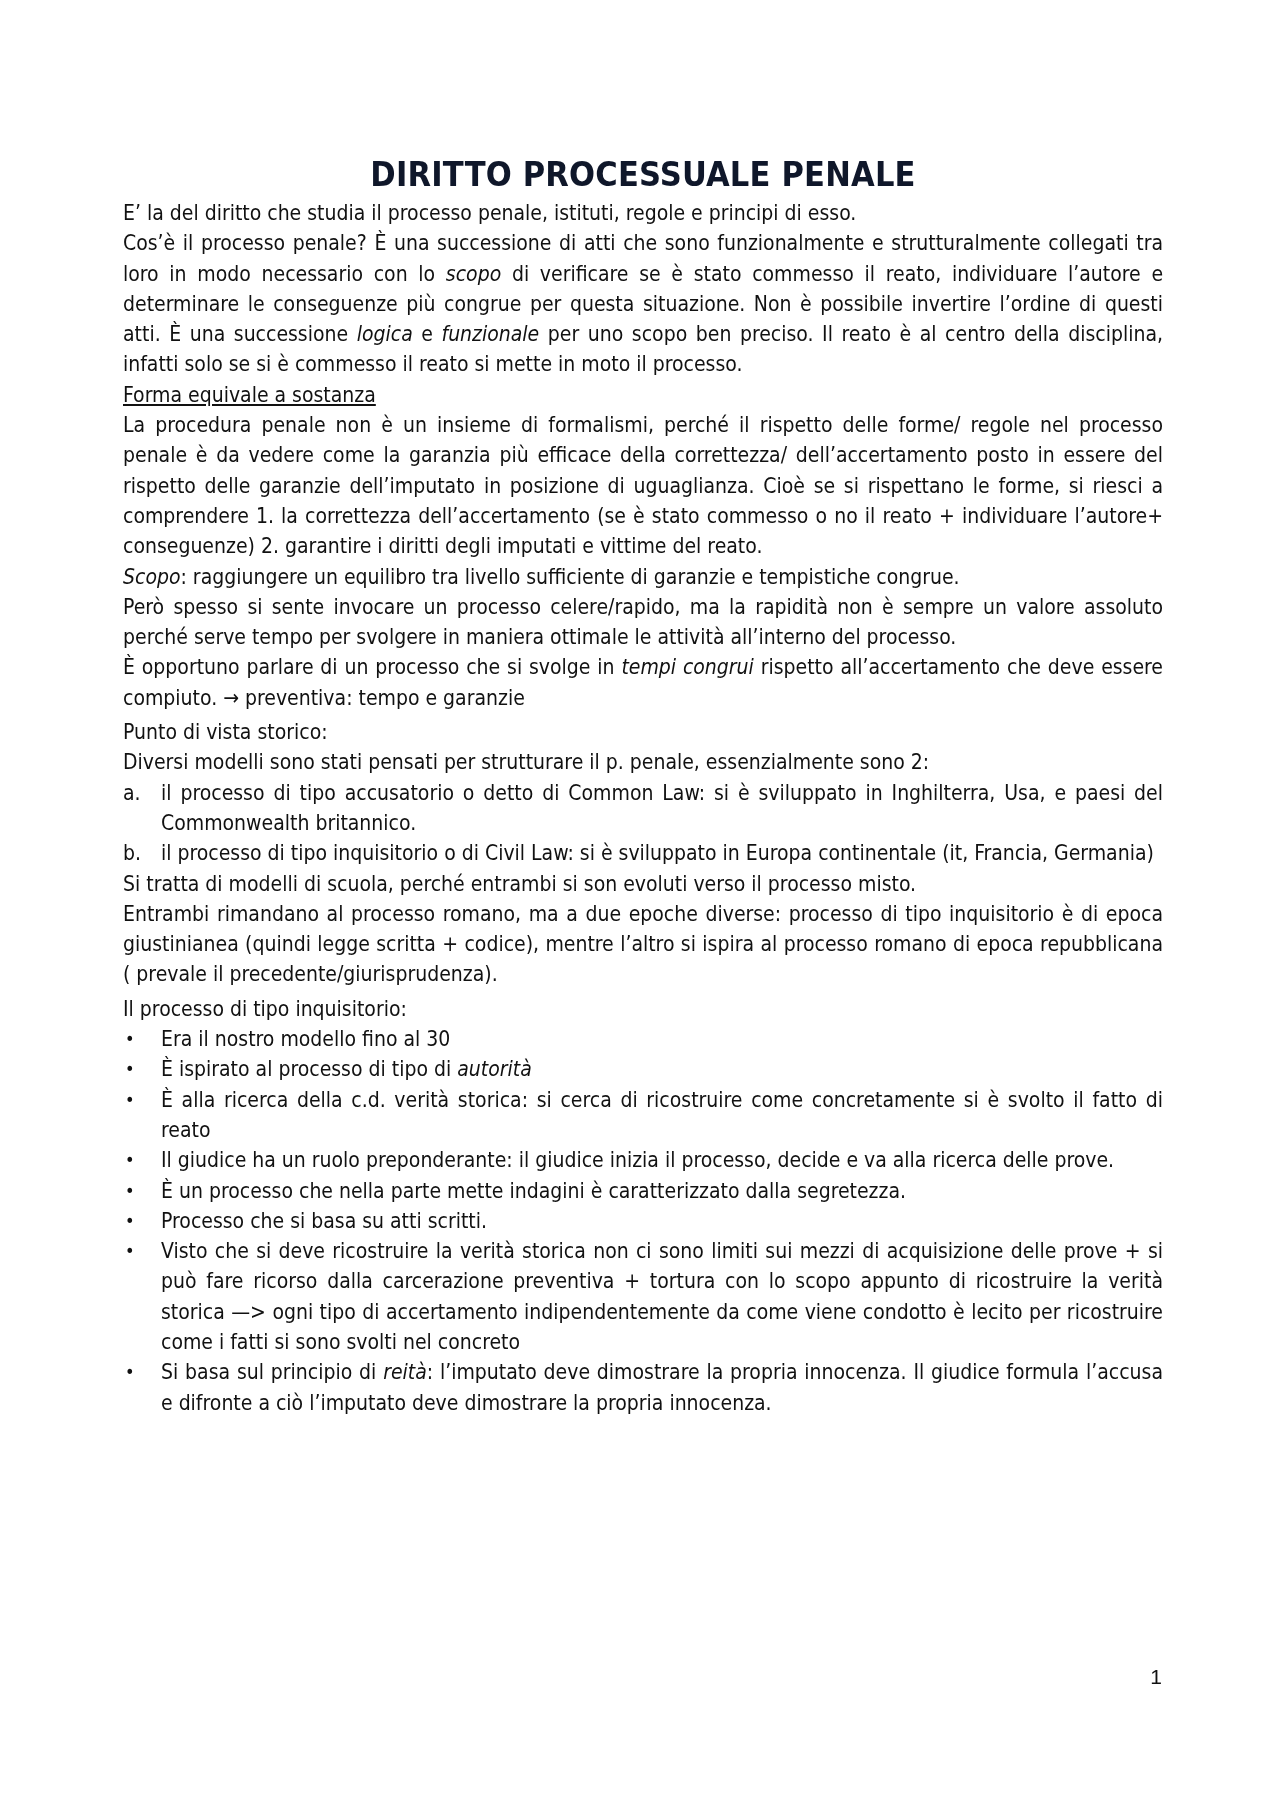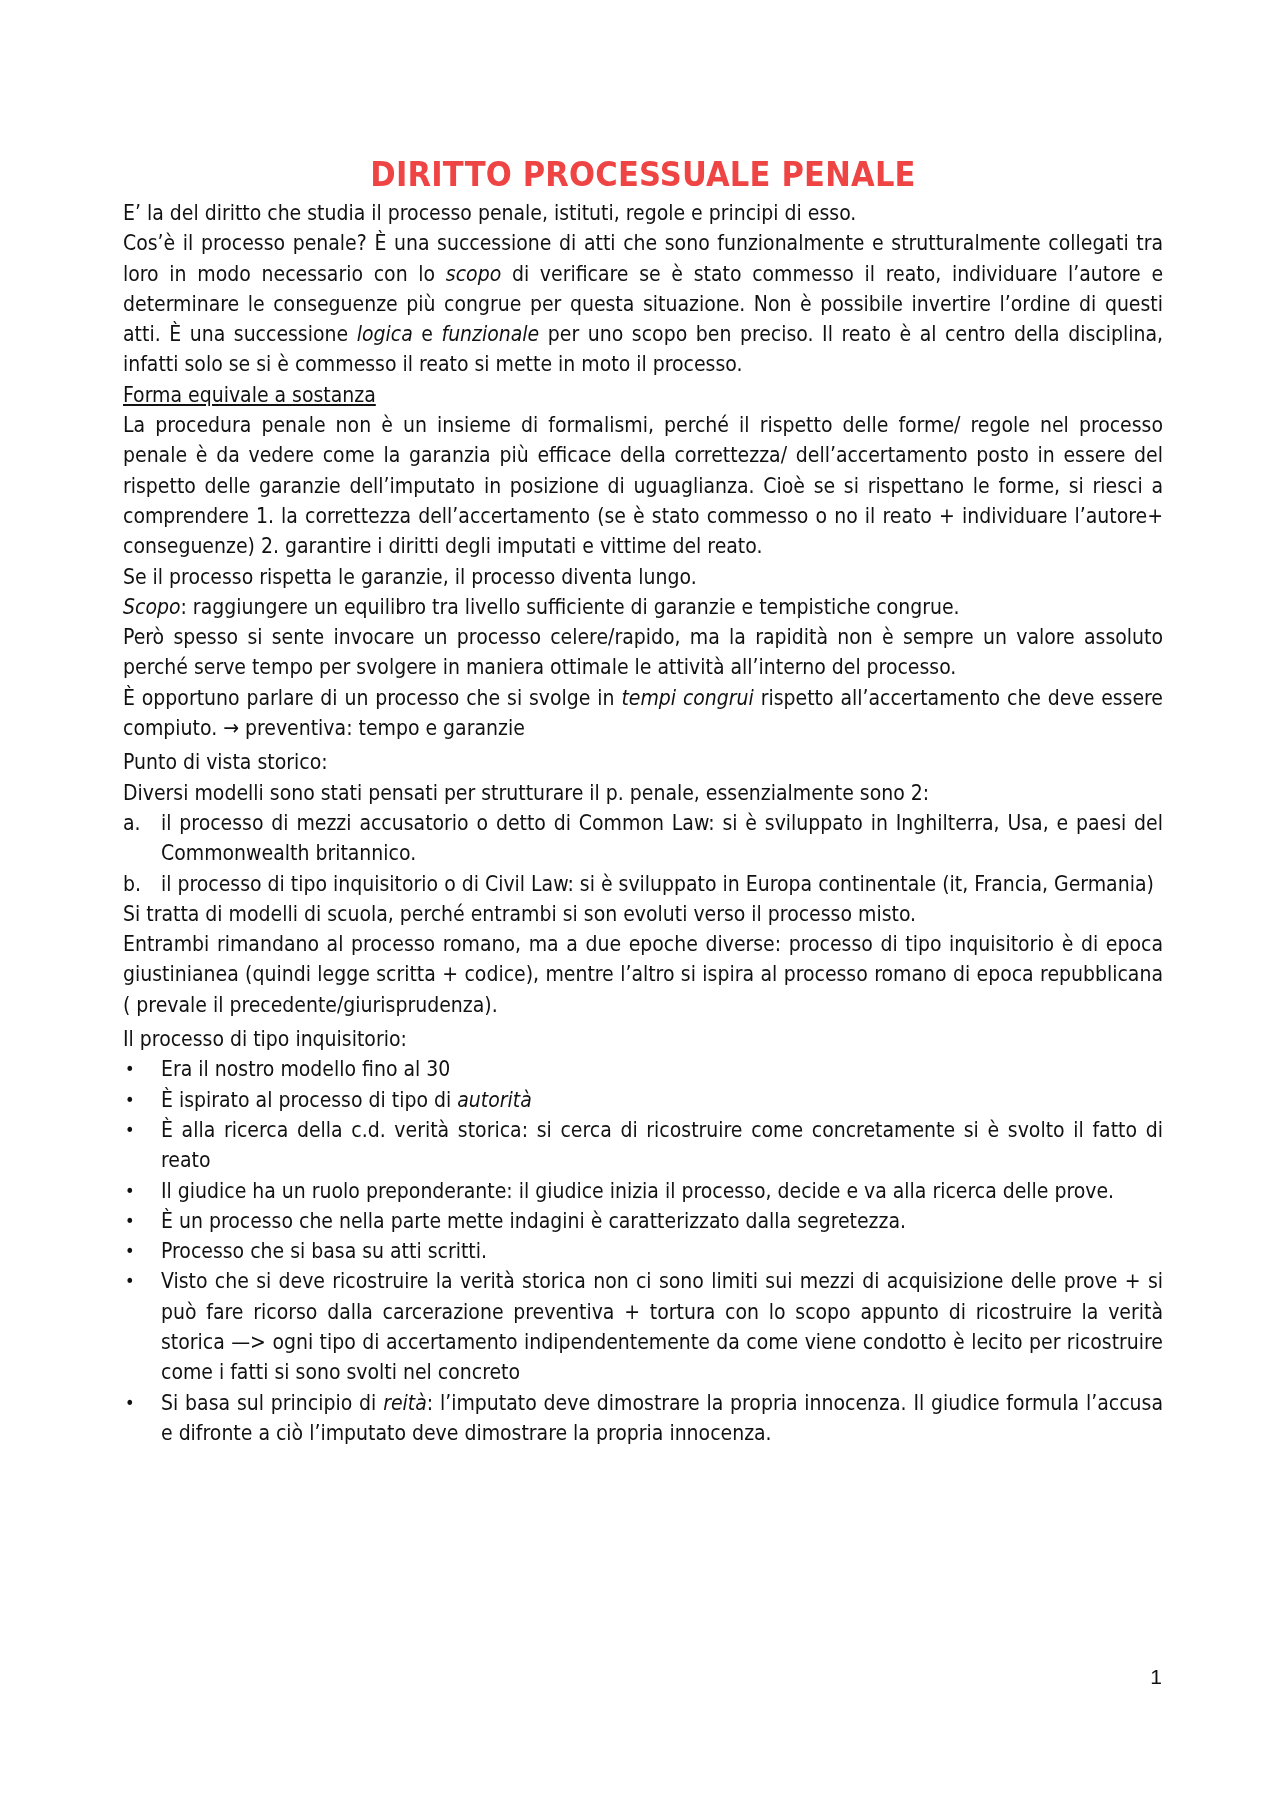--- a/index.html
+++ b/index.html
@@ -4,21 +4,21 @@
 <style>
   html, body { margin: 0; padding: 0; background: #ffffff; }
   body { width: 1280px; height: 1811px; position: relative; overflow: hidden; }
   .page {
     position: absolute; left: 123px; top: 150px; width: 1040px;
     font-family: "DejaVu Sans Condensed", "Liberation Sans Narrow", "Liberation Sans", sans-serif;
     font-size: 21px; line-height: 30.3px; color: #111;
     font-stretch: condensed;
   }
   .title {
-    text-align: center; color: #ef4444; font-weight: bold;
+    text-align: center; color: #0f172a; font-weight: bold;
     font-size: 34px; line-height: 48px; margin: 0; letter-spacing: 0.2px;
   }
   p { margin: 0; text-align: justify; }
   .gap { margin-top: 4px; }
   .u { text-decoration: underline; }
   b { font-weight: normal; }
   .list-alpha, .list-bullet { margin: 0; padding: 0; list-style: none; }
   .list-alpha li, .list-bullet li { position: relative; padding-left: 38px; text-align: justify; }
   .list-alpha .mk, .list-bullet .mk { position: absolute; left: 0; top: 0; }
   .list-bullet .mk { left: 2px; font-size: 18px; }
@@ -28,29 +28,28 @@
 <body>
 
 <div class="page">
   <h1 class="title">DIRITTO PROCESSUALE PENALE</h1>
 
   <p>E’ la del diritto che studia il processo penale, istituti, regole e principi di esso.</p>
   <p><span>Cos’è il </span><b>processo penale</b><span>? È una successione di atti che sono funzionalmente e strutturalmente collegati tra loro in modo necessario con lo </span><b><i>scopo</i></b><span> di verificare se è stato commesso il reato, individuare l’autore e determinare le conseguenze più congrue per questa situazione. Non è possibile invertire l’ordine di questi atti. È una successione </span><b><i>logica</i></b><span> e </span><b><i>funzionale</i></b><span> per uno scopo ben preciso. Il reato è al centro della disciplina, infatti solo se si è commesso il reato si mette in moto il processo.</span></p>
 
   <p class="u">Forma equivale a sostanza</p>
   <p>La procedura penale non è un insieme di formalismi, perché il rispetto delle forme/ regole nel processo penale è da vedere come la garanzia più efficace della correttezza/ dell’accertamento posto in essere del rispetto delle garanzie dell’imputato in posizione di uguaglianza. Cioè se si rispettano le forme, si riesci a comprendere 1. la correttezza dell’accertamento (se è stato commesso o no il reato + individuare l’autore+ conseguenze) 2. garantire i diritti degli imputati e vittime del reato.</p>
-  <p>Se il processo rispetta le garanzie, il processo diventa lungo.</p>
   <p><b><i>Scopo</i></b><span>: raggiungere un equilibro tra livello sufficiente di garanzie e tempistiche congrue.</span></p>
   <p>Però spesso si sente invocare un processo celere/rapido, ma la rapidità non è sempre un valore assoluto perché serve tempo per svolgere in maniera ottimale le attività all’interno del processo.</p>
   <p><span>È opportuno parlare di un processo che si svolge in </span><b><i>tempi congrui</i></b><span> rispetto all’accertamento che deve essere compiuto. </span><span>→</span><span> preventiva: tempo e garanzie</span></p>
 
   <p class="gap"><b>Punto di vista storico:</b></p>
   <p>Diversi modelli sono stati pensati per strutturare il p. penale, essenzialmente sono 2:</p>
   <ul class="list-alpha">
-    <li><span class="mk">a.</span><span>il </span><b>processo di mezzi accusatorio</b><span> o detto di Common Law: si è sviluppato in Inghilterra, Usa, e paesi del Commonwealth britannico.</span></li>
+    <li><span class="mk">a.</span><span>il </span><b>processo di tipo accusatorio</b><span> o detto di Common Law: si è sviluppato in Inghilterra, Usa, e paesi del Commonwealth britannico.</span></li>
     <li><span class="mk">b.</span><span>il p</span><b>rocesso di tipo inquisitorio</b><span> o di Civil Law: si è sviluppato in Europa continentale (it, Francia, Germania)</span></li>
   </ul>
   <p>Si tratta di modelli di scuola, perché entrambi si son evoluti verso il processo misto.</p>
   <p>Entrambi rimandano al processo romano, ma a due epoche diverse: processo di tipo inquisitorio è di epoca giustinianea (quindi legge scritta + codice), mentre l’altro si ispira al processo romano di epoca repubblicana ( prevale il precedente/giurisprudenza).</p>
 
   <p class="gap"><span>Il </span><b>processo di tipo inquisitorio:</b></p>
   <ul class="list-bullet">
     <li><span class="mk">•</span><span>Era il nostro modello fino al 30</span></li>
     <li><span class="mk">•</span><span>È ispirato al processo di tipo di </span><b><i>autorità</i></b></li>
     <li><span class="mk">•</span><span>È alla ricerca della c.d. verità storica: si cerca di ricostruire come concretamente si è svolto il fatto di reato</span></li>

